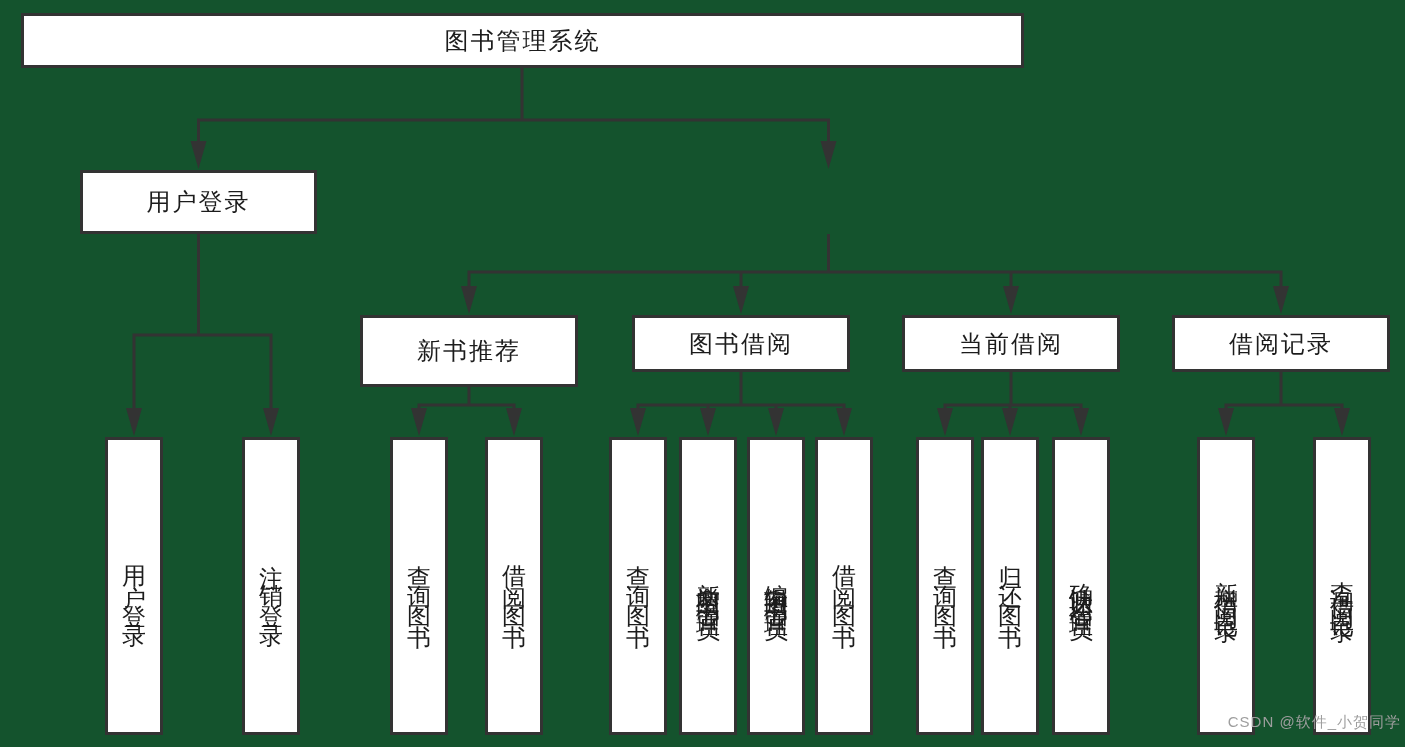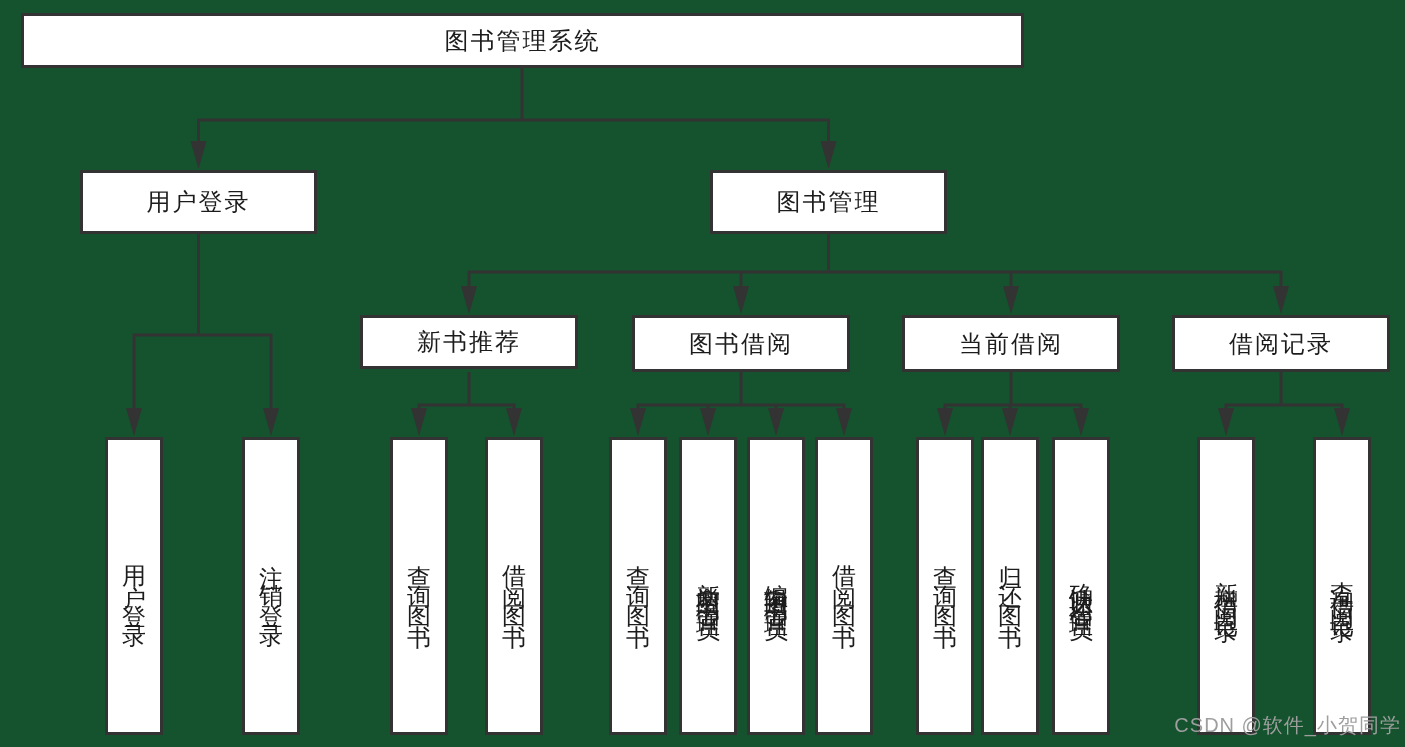--- a/index.html
+++ b/index.html
@@ -35,22 +35,22 @@
     writing-mode: vertical-rl;
     text-orientation: mixed;
     white-space: nowrap;
   }
   .ls-short span { letter-spacing: 20px; }
   .ls-mid   span { letter-spacing: 8px; }
   .ls-long  span { letter-spacing: 5px; }
   .watermark {
     position: absolute;
     right: 4px;
-    bottom: 8px;
-    font-size: 20px;
+    bottom: 15px;
+    font-size: 15px;
     color: #9e9e9e;
     letter-spacing: 1px;
     z-index: 5;
     white-space: nowrap;
     text-align: right;
   }
 </style>
 </head>
 <body>
 
@@ -95,25 +95,22 @@
     <polygon points="1334,408 1350,408 1342,436" fill="#333333"></polygon>
   </svg>
 
   <div class="box h" style="left:21px; top:13px; width:1003px; height:55px">
     <span>图书管理系统</span>
   </div>
 
   <div class="box h" style="left:80px; top:170px; width:237px; height:64px">
     <span>用户登录</span>
   </div>
-  <div class="box h" style="left:710px; top:170px; width:237px; height:64px">
-    <span>图书管理</span>
-  </div>
 
-  <div class="box h" style="left:360px; top:315px; width:218px; height:54px">
+  <div class="box h" style="left:360px; top:315px; width:218px; height:72px">
     <span>新书推荐</span>
   </div>
   <div class="box h" style="left:902px; top:315px; width:218px; height:57px">
     <span>当前借阅</span>
   </div>
   <div class="box h" style="left:632px; top:315px; width:218px; height:57px">
     <span>图书借阅</span>
   </div>
   <div class="box h" style="left:1172px; top:315px; width:218px; height:57px">
     <span>借阅记录</span>

